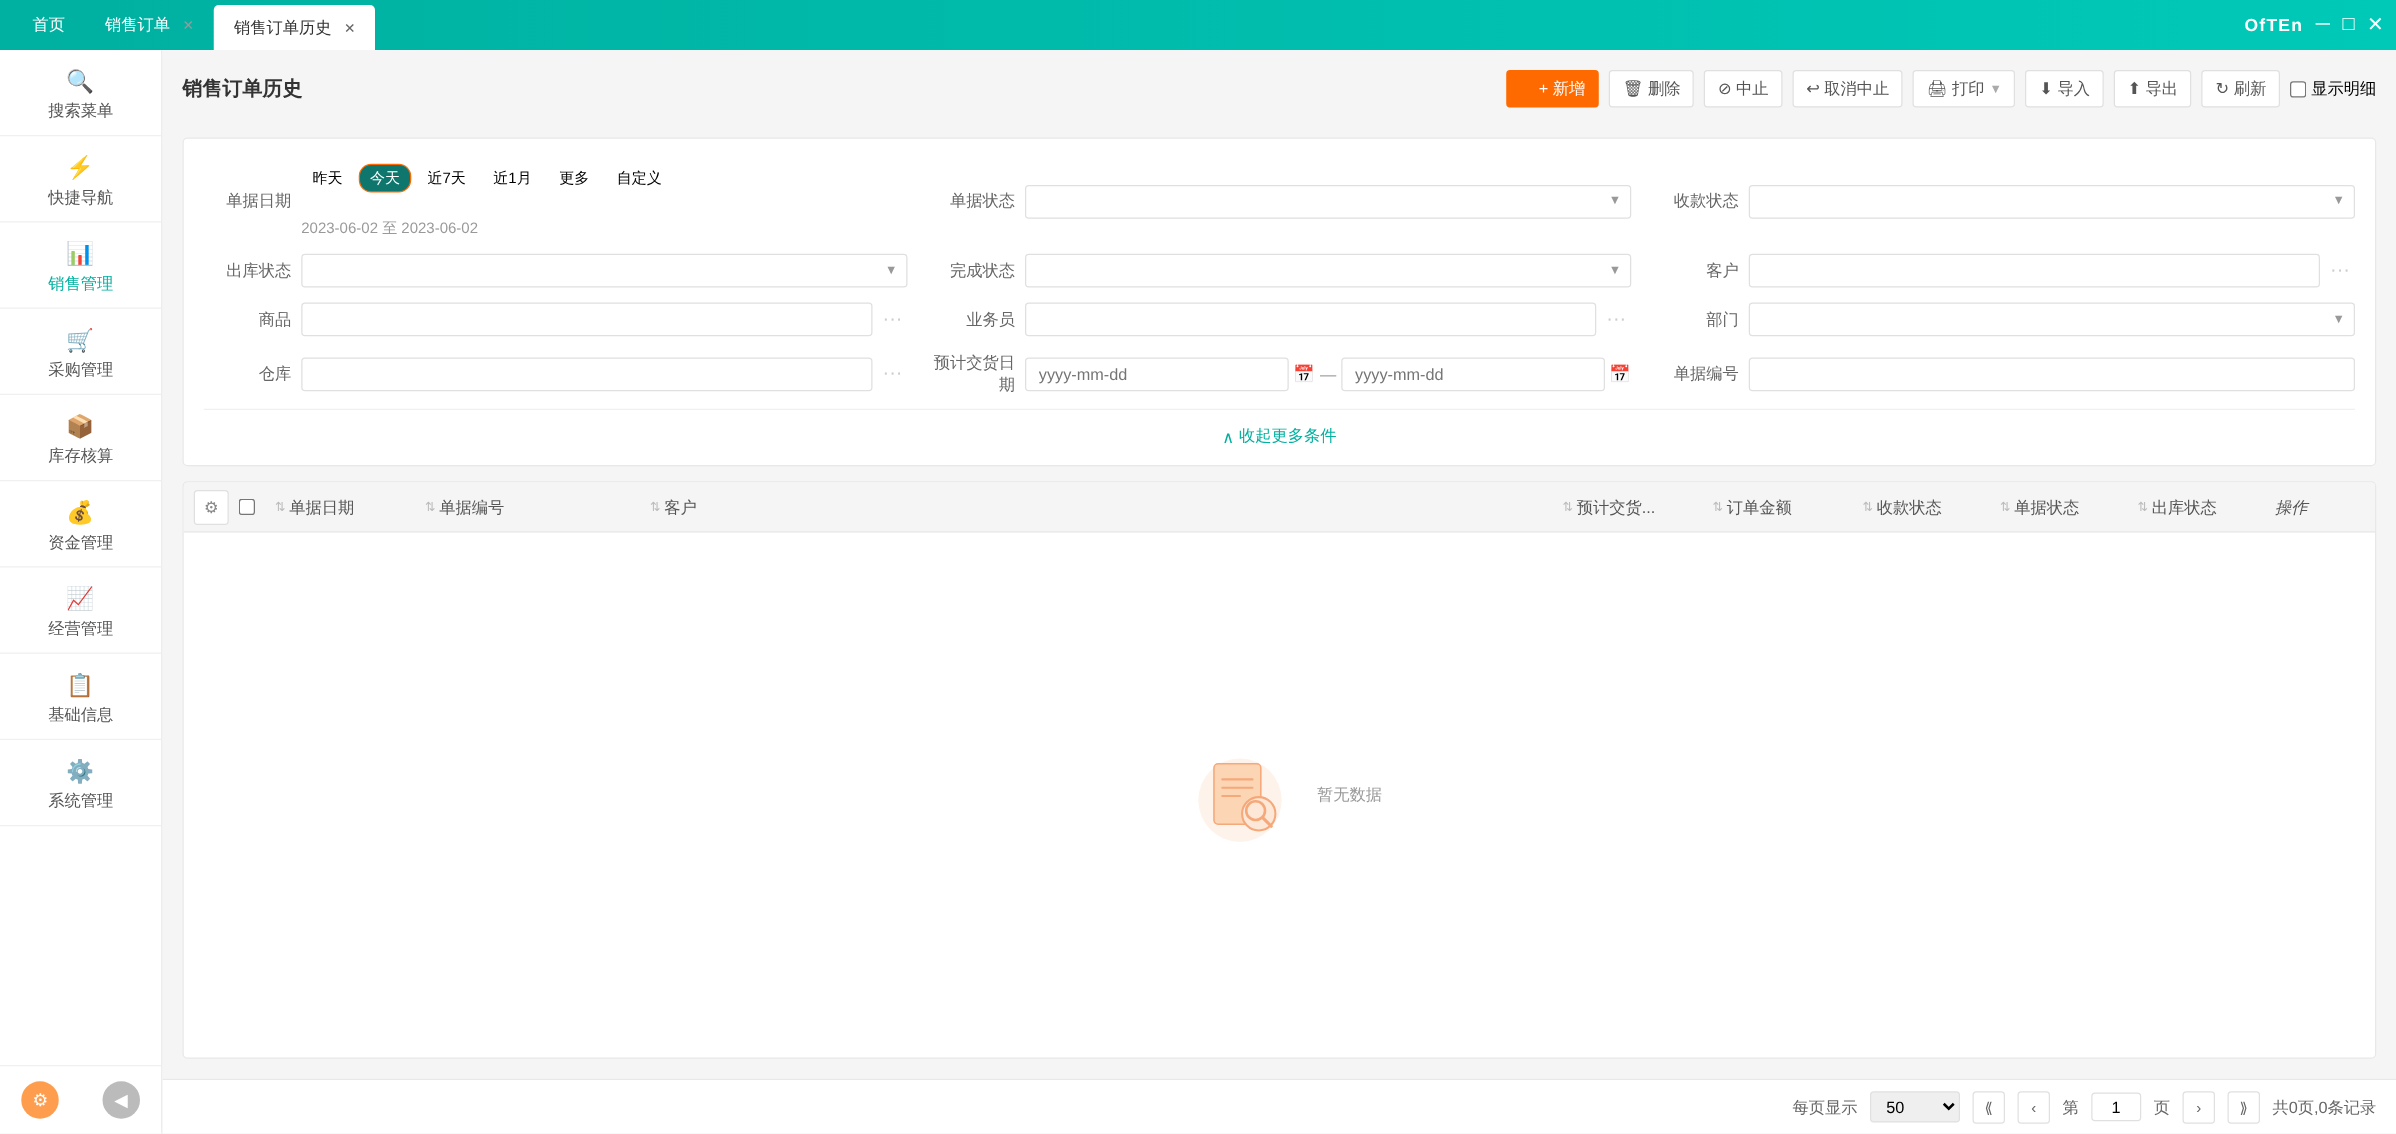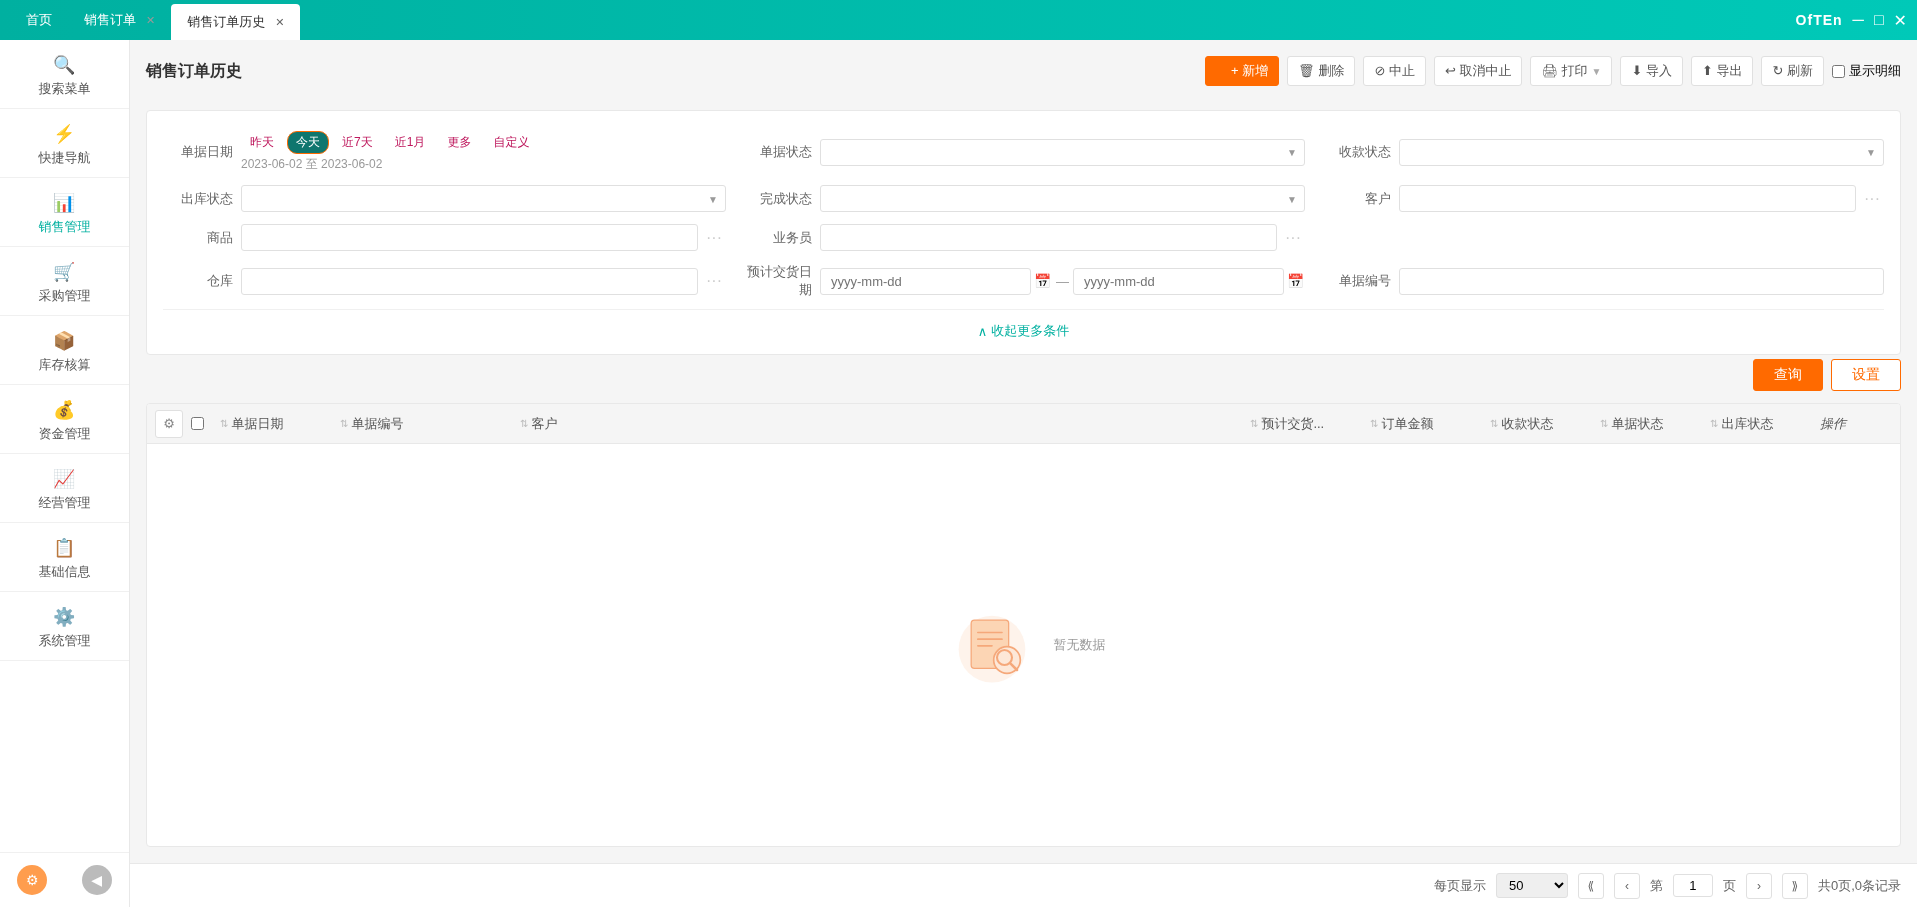--- a/index.html
+++ b/index.html
@@ -170,32 +170,32 @@
     .date-tag-group {
       display: flex;
       align-items: center;
       gap: 4px;
     }
     .date-tag {
       padding: 2px 8px;
       border-radius: 10px;
       font-size: 12px;
       cursor: pointer;
-      color: #be185d;
+      color: #000000;
       border: 1px solid transparent;
     }
     .date-tag.active {
       background: #0f766e;
       color: #fff;
       border-color: #ff6a00;
     }
     .date-range-text {
       font-size: 12px;
       color: #999;
-      margin-top: 0;
+      margin-top: 18px;
     }
     .select-control {
       border: 1px solid #e0e0e0;
       border-radius: 3px;
       padding: 5px 28px 5px 10px;
       background: #fff;
       color: #333;
       appearance: none;
       font-size: 13px;
       width: 100%;
@@ -555,20 +555,30 @@
           </div>
 
           <div class="filter-cell">
             <span class="filter-cell-label">业务员</span>
             <div class="filter-cell-control">
               <input class="input-control" style="flex: 1 1 0%;" type="text">
               <span class="more-dots">···</span>
             </div>
           </div>
 
+          <div class="filter-cell">
+            <span class="filter-cell-label">部门</span>
+            <div class="filter-cell-control">
+              <div class="select-wrapper" style="flex:1;">
+                <select class="select-control">
+                  <option></option>
+                </select>
+              </div>
+            </div>
+          </div>
         </div>
 
         <div class="filter-section-row">
 
           <div class="filter-cell">
             <span class="filter-cell-label">仓库</span>
             <div class="filter-cell-control">
               <input class="input-control" style="flex: 1 1 0%;" type="text">
               <span class="more-dots">···</span>
             </div>
@@ -595,24 +605,20 @@
 
         <div style="border-top:1px solid #f0f0f0;margin-top:4px;padding-top:6px;">
           <div class="collapse-more">
             <span>∧</span>
             <span>收起更多条件</span>
           </div>
         </div>
 
       </div>
 
-      <div style="display:flex;justify-content:flex-end;gap:8px;margin-top:-8px;">
-        <button class="toolbar-btn primary" style="padding:6px 20px;font-size:14px;">查询</button>
-        <button class="toolbar-btn" style="padding:6px 20px;font-size:14px;color:#ff6a00;border-color:#ff6a00;">设置</button>
-      </div>
 
       <div class="table-section">
         <div class="table-header">
           <div class="gear-btn" style="margin-right:8px;">⚙</div>
           <input type="checkbox" style="margin-right: 8px; cursor: pointer;">
           <div class="table-col" style="width:120px;">
             <span class="sort-icon">⇅</span>
             <span>单据日期</span>
           </div>
           <div class="table-col" style="width:180px;">

